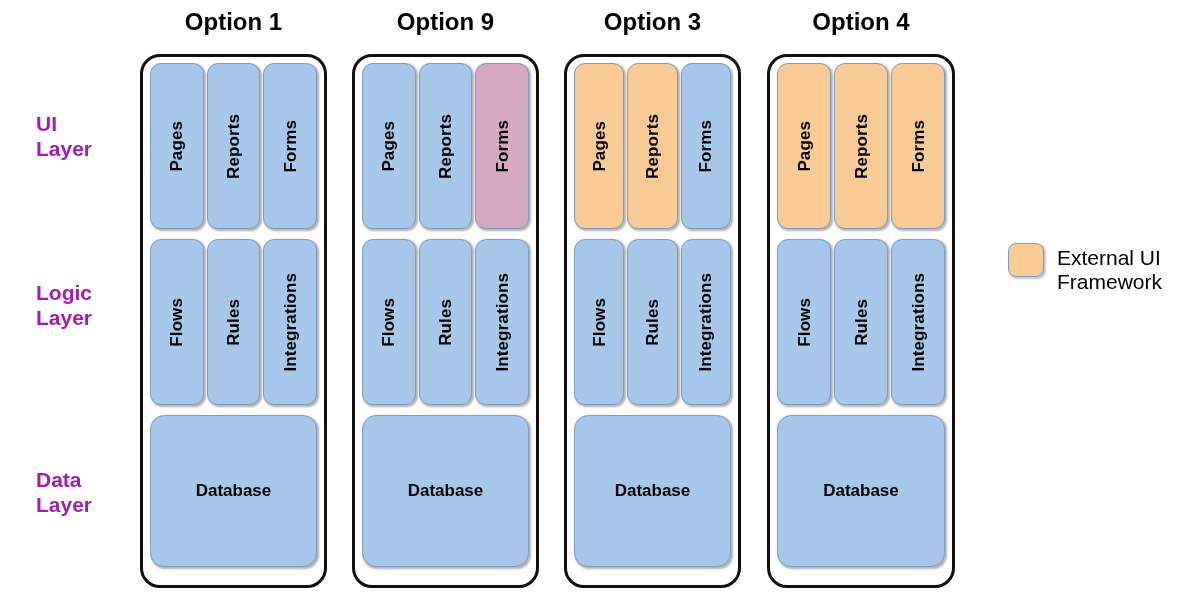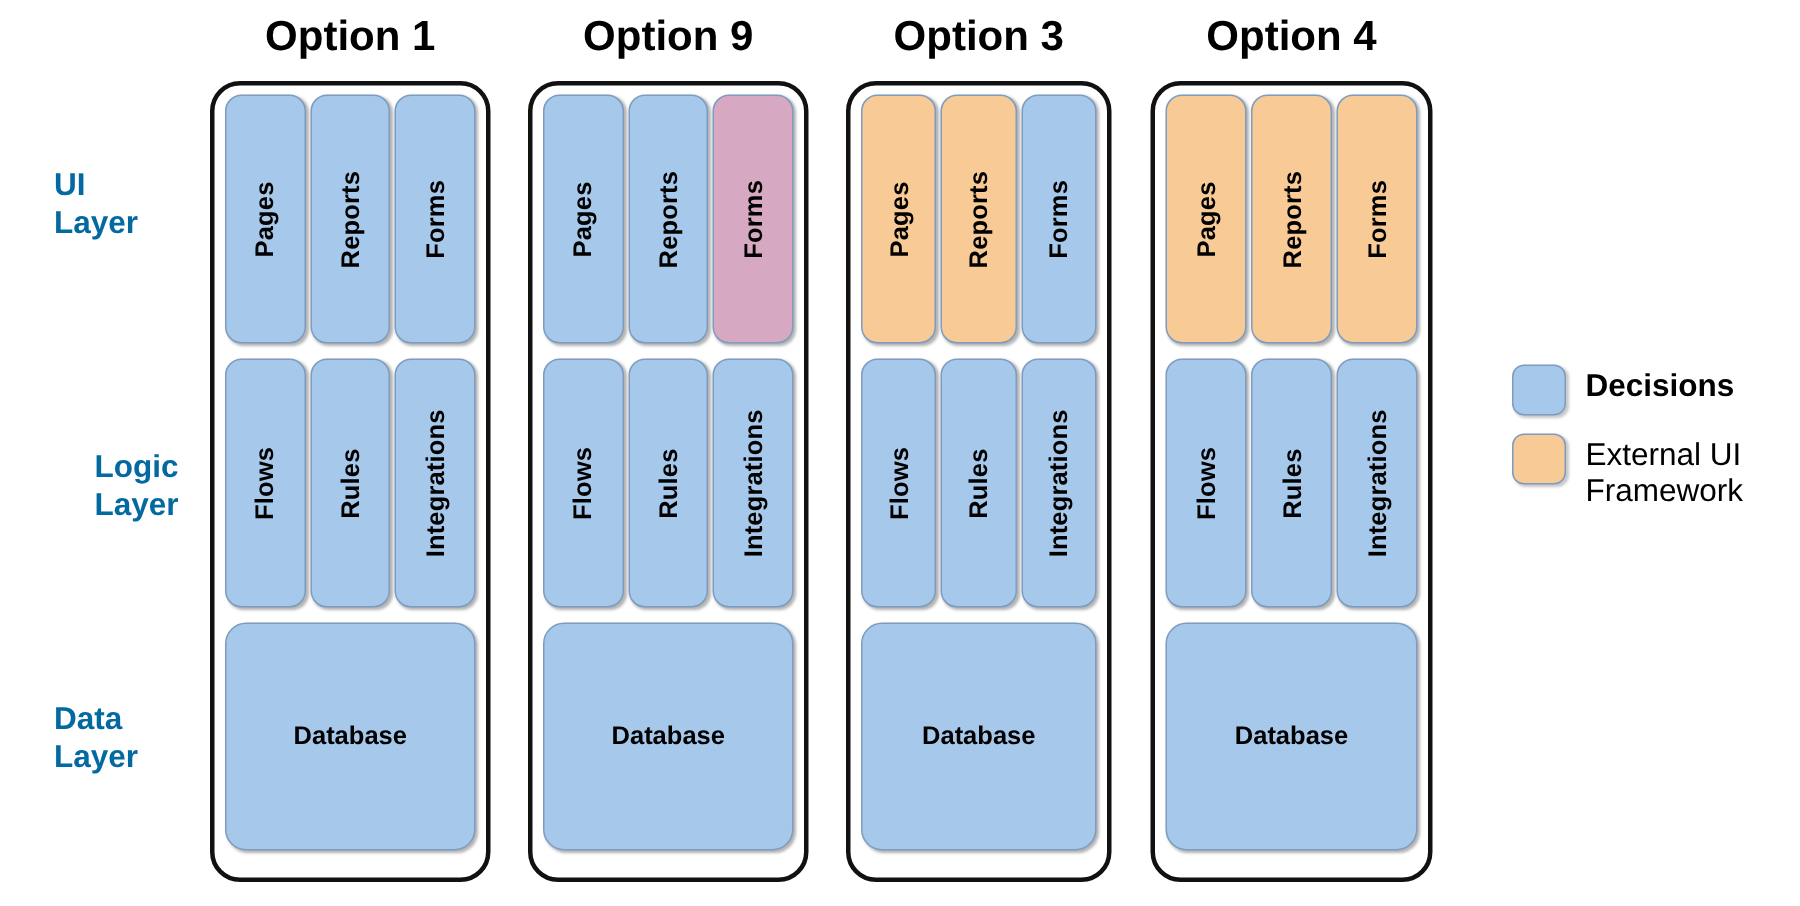--- a/index.html
+++ b/index.html
@@ -21,32 +21,32 @@
   }
 
   
   .row-label {
     position: absolute;
     left: 36px;
     width: 110px;
     font-size: 21px;
     font-weight: bold;
     line-height: 1.18;
-    color: #0369a1;
+    color: #a21caf;
     text-align: left;
   }
   #row-label-ui    { top: 112px; }
-  #row-label-logic { top: 300px; text-align: center; }
+  #row-label-logic { top: 281px; }
   #row-label-data  { top: 468px; }
 
   
   .option-header {
     position: absolute;
     top: 8px;
-    font-size: 28px;
+    font-size: 24px;
     font-weight: bold;
     text-align: center;
     color: #000000;
   }
 
   
   .option-container {
     position: absolute;
     top: 54px;
     height: 534px;
@@ -280,24 +280,20 @@
         <div class="layer-row data">
           <div class="cell wide" style="background: rgb(166, 200, 234);">
             <span class="cell-label-horizontal">Database</span>
           </div>
         </div>
       </div>
     </div>
 
   <div id="legend">
     <div id="legend-host">
-        <div class="legend-entry">
-          <div class="legend-swatch" style="background: rgb(166, 200, 234);"></div>
-          <div class="legend-text bold">Decisions</div>
-        </div>
         <div class="legend-entry" id="legend-entry-external">
           <div class="legend-swatch" style="background: rgb(248, 202, 150);"></div>
           <div class="legend-text">External UI Framework</div>
         </div>
       </div>
   </div>
 
 </div>
 
 </body></html>

